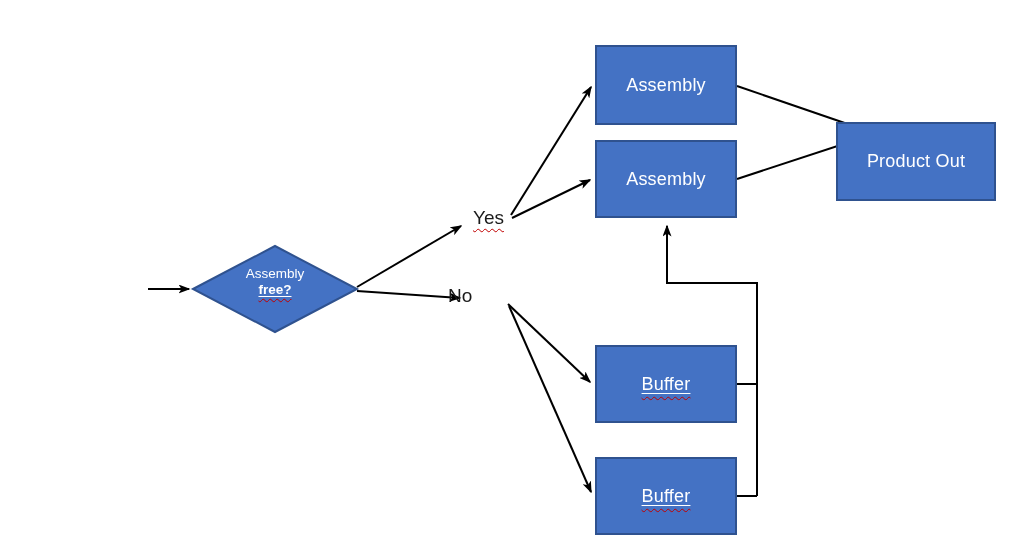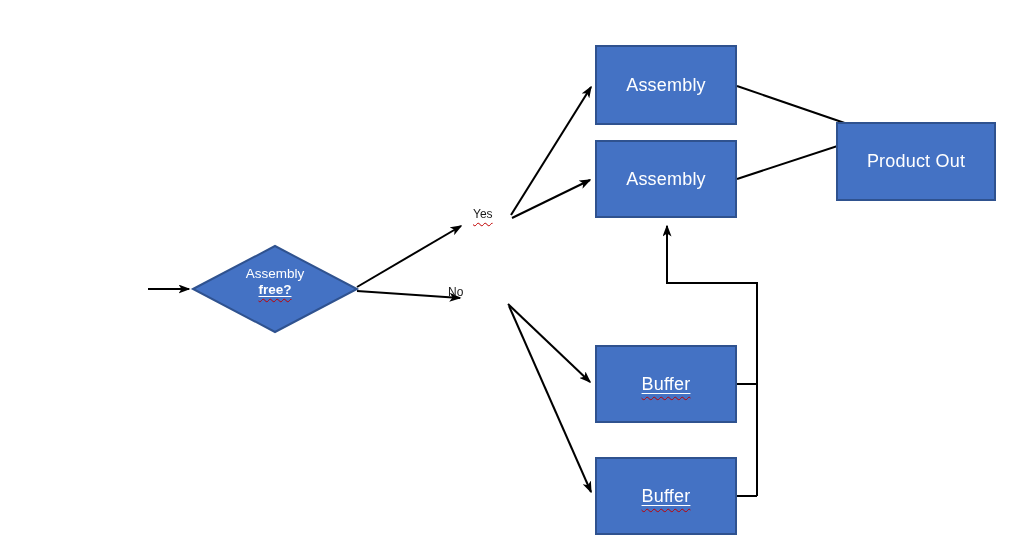--- a/index.html
+++ b/index.html
@@ -43,21 +43,21 @@
     text-align: center;
     color: #ffffff;
     font-size: 13.5px;
     line-height: 1.18;
   }
   .diamond-label .line { display: block; }
   .edge-label {
     position: absolute;
     z-index: 2;
     color: #1a1a1a;
-    font-size: 12px;
+    font-size: 19px;
     white-space: nowrap;
   }
   .u-solid {
     text-decoration-line: underline;
     text-decoration-color: #ffffff;
     text-decoration-thickness: 1px;
     text-underline-offset: 3px;
   }
   .u-solid .u-wavy {
     text-decoration-line: underline;

